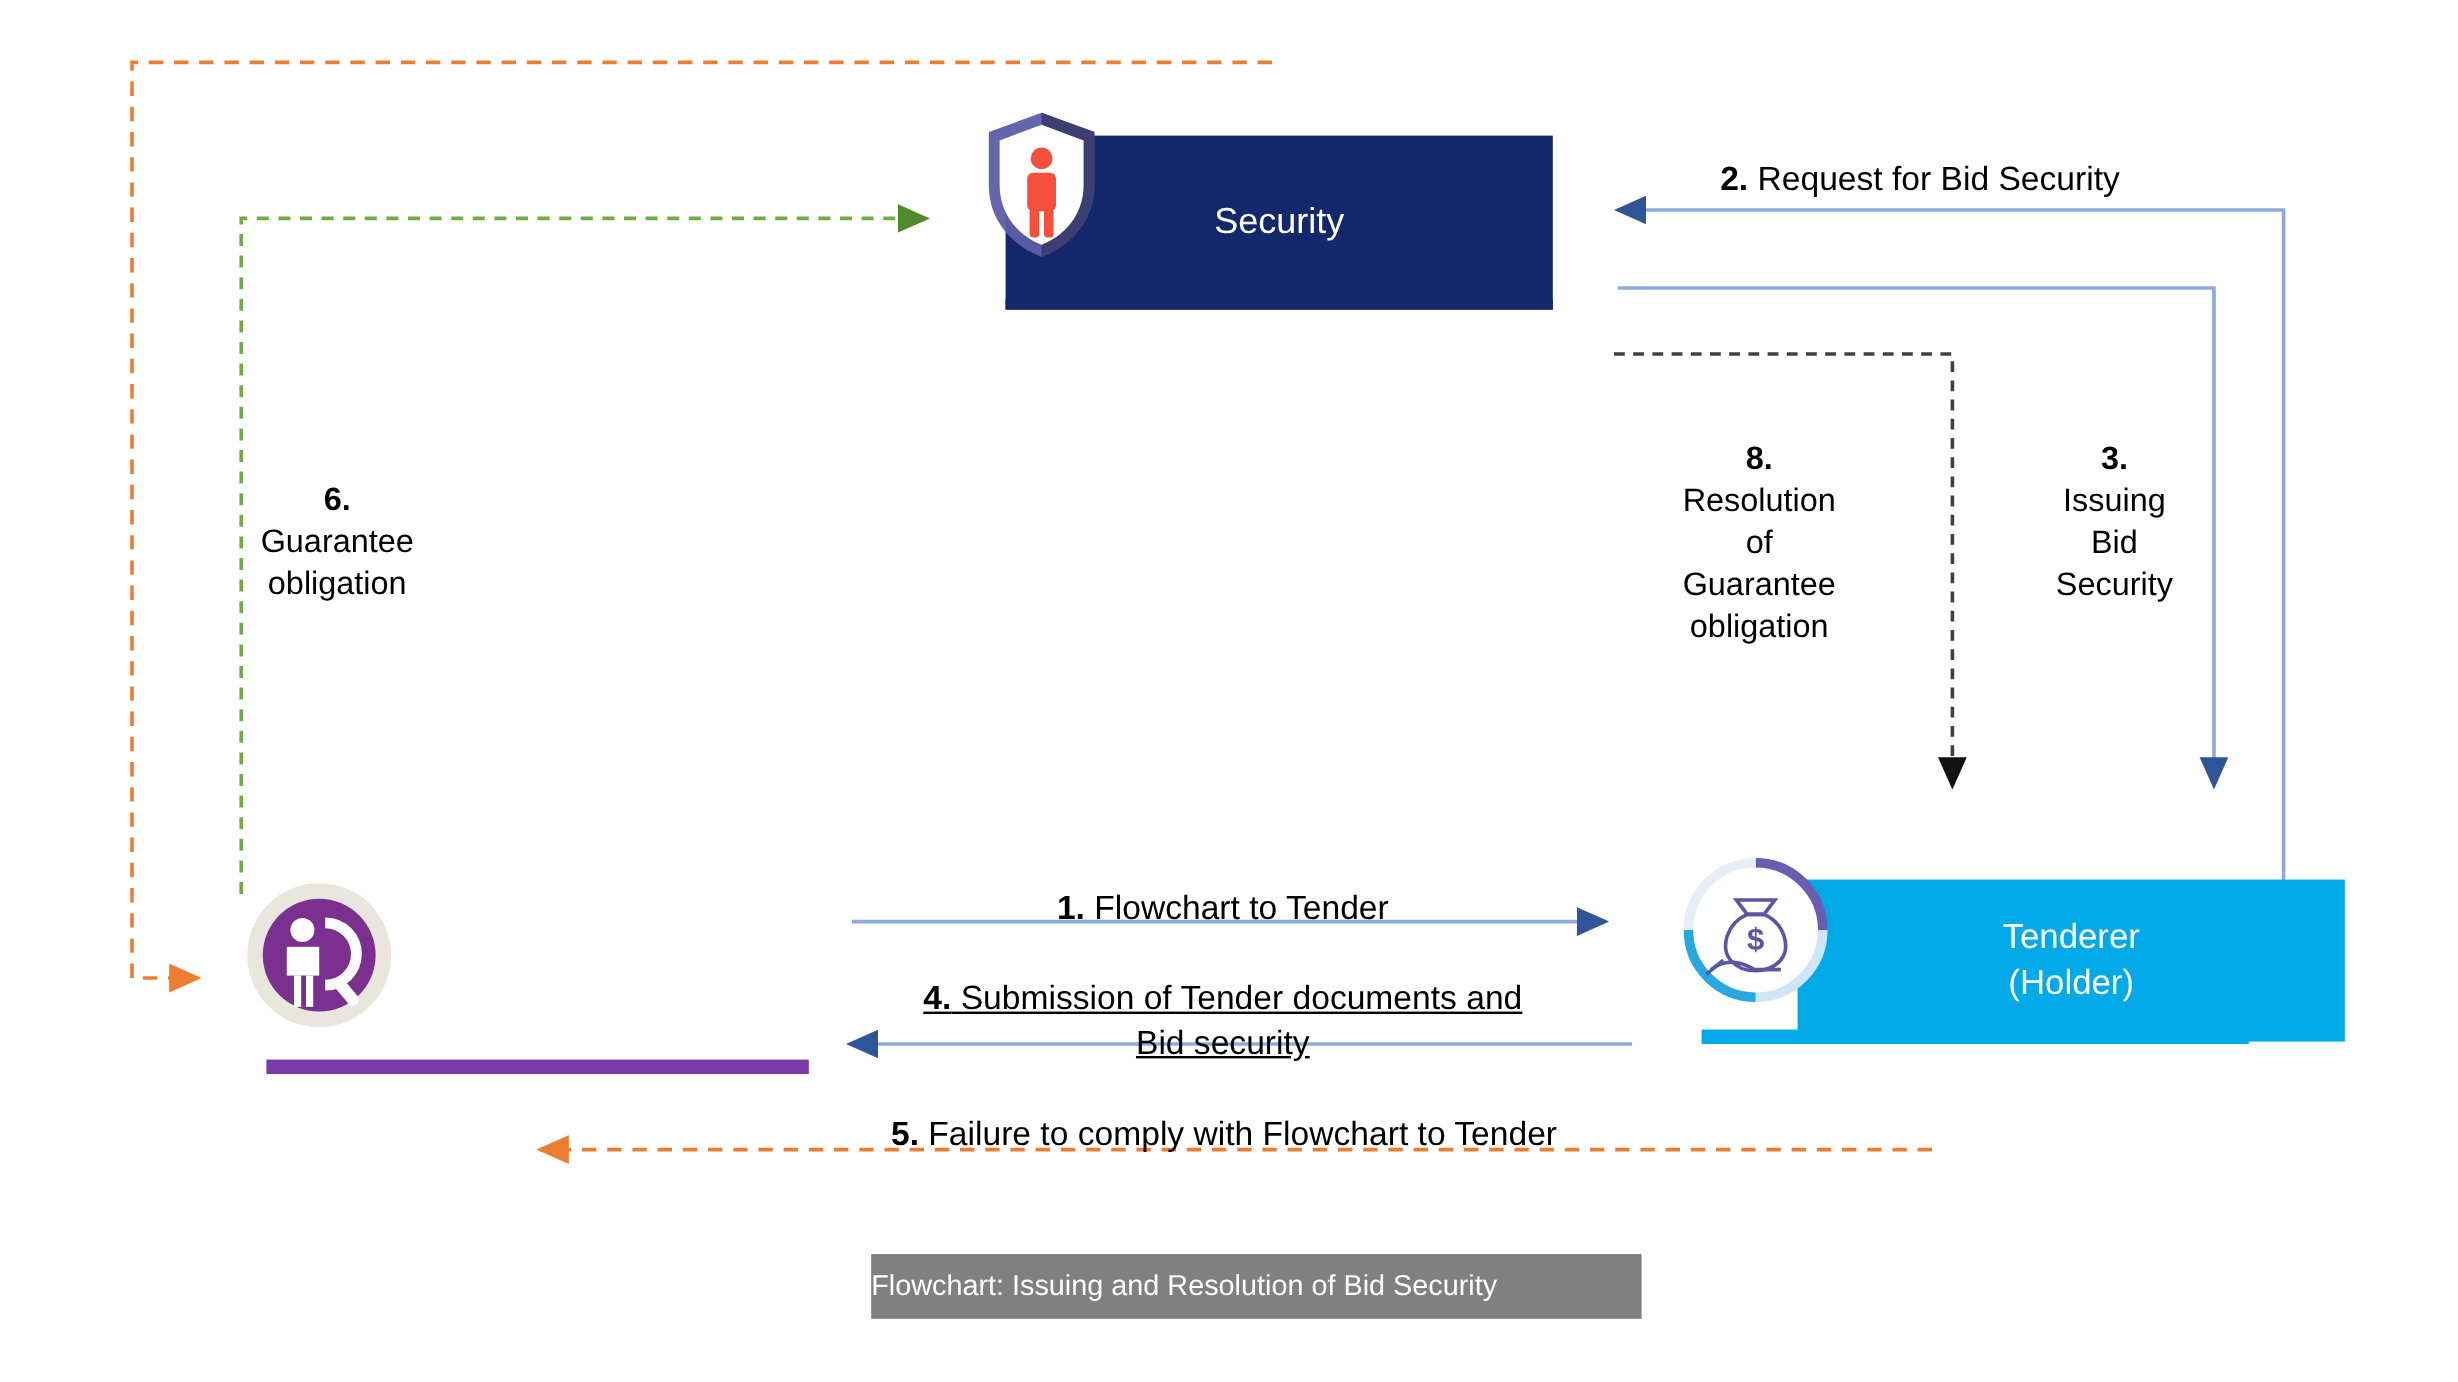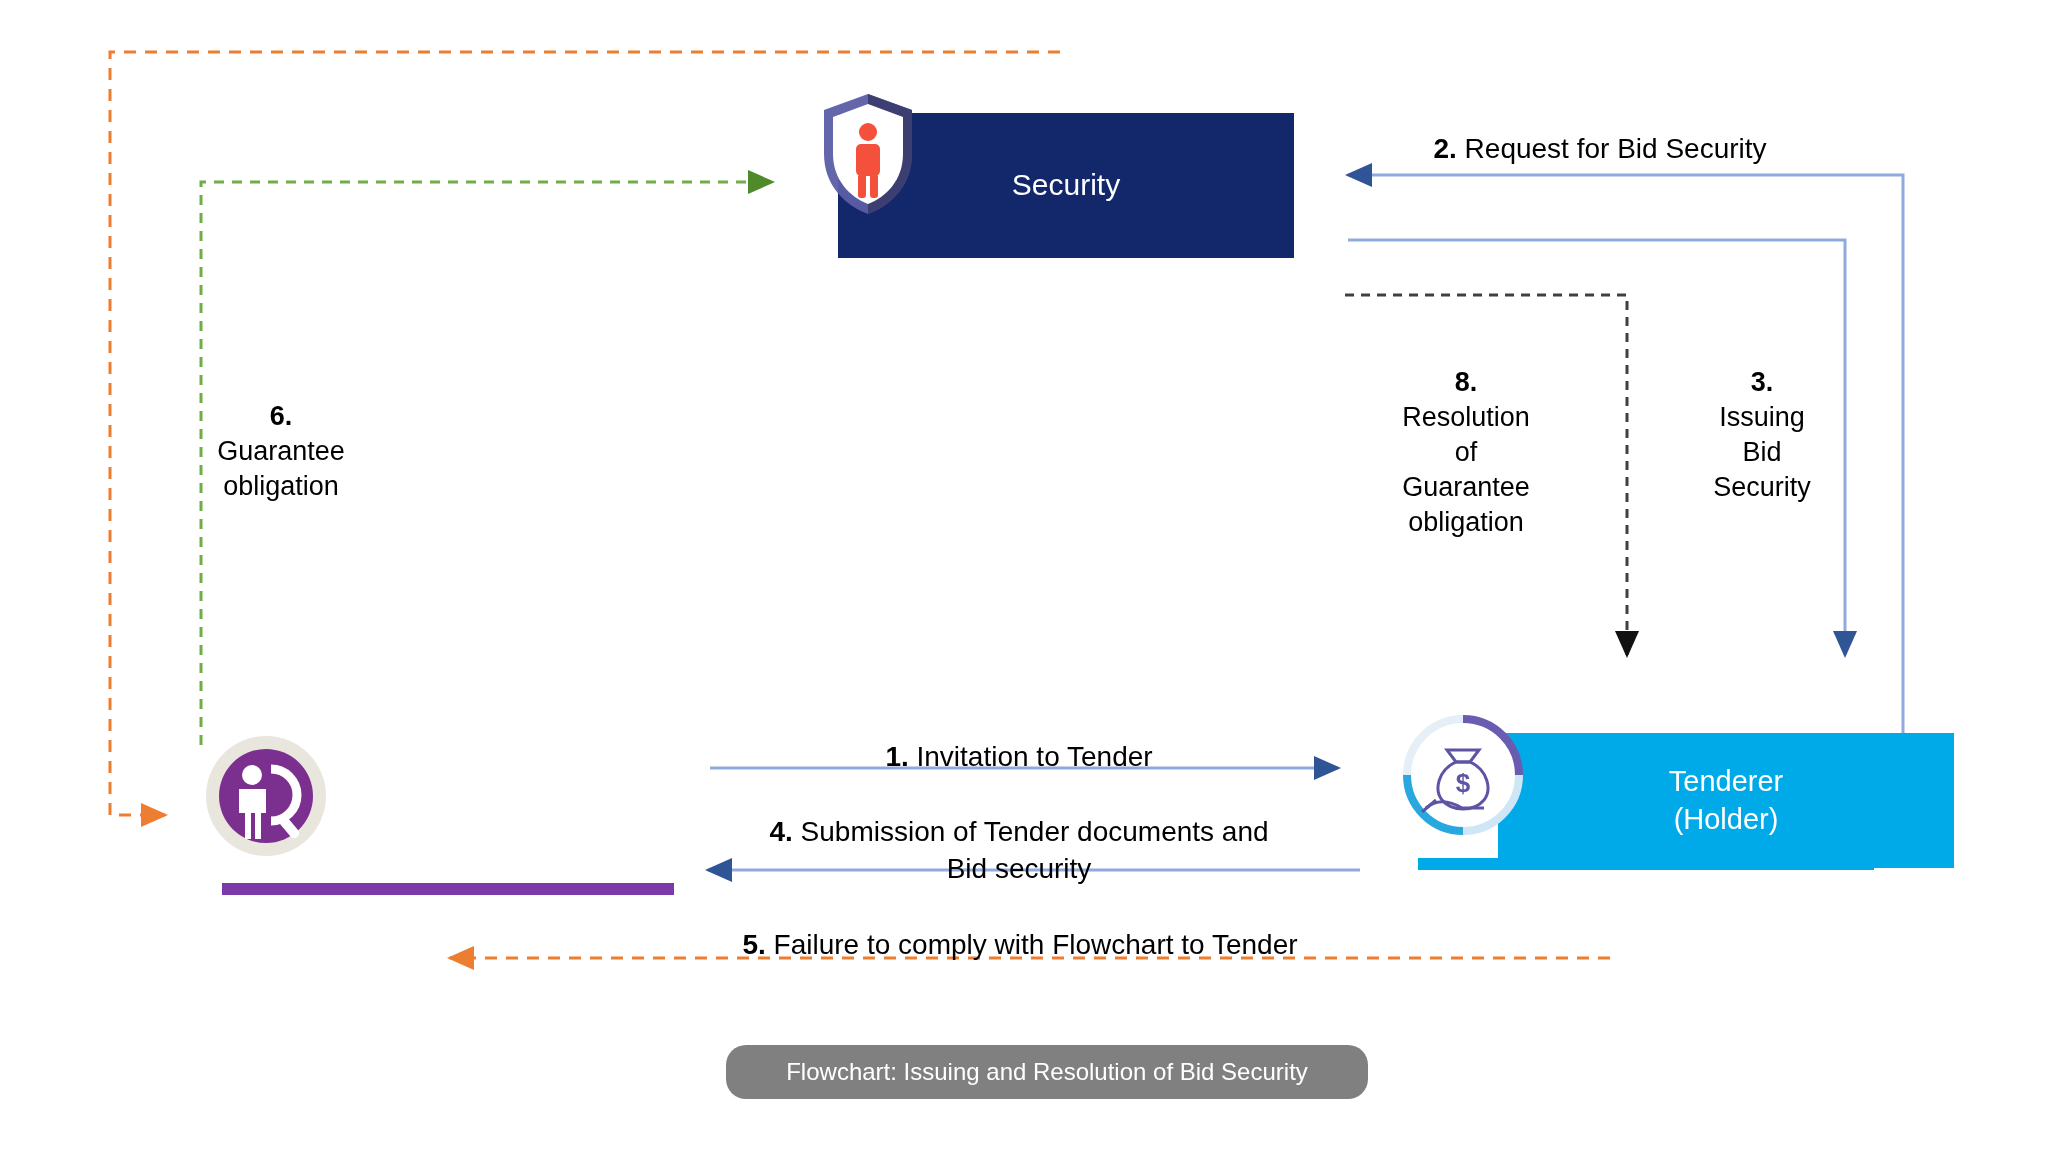--- a/index.html
+++ b/index.html
@@ -154,42 +154,41 @@
     left: 704px;
     top: 703px;
     width: 630px;
     font-size: 28px;
   }
   #label-4 {
     left: 704px;
     top: 778px;
     width: 630px;
     font-size: 28px;
+    text-decoration: underline;
   }
   #label-5 {
     left: 690px;
     top: 891px;
     width: 660px;
     font-size: 28px;
   }
 
   
   #caption {
     position: absolute;
     left: 726px;
     top: 1045px;
     width: 642px;
     height: 54px;
     background: #808080;
     color: #ffffff;
     display: flex;
     align-items: center;
-    justify-content: center;
     font-size: 24px;
-    border-radius: 20px;
   }
 </style>
 </head>
 <body>
 
 <div id="stage">
 
   <svg id="edges" viewBox="0 0 2048 1152">
     <defs>
       <marker id="arrow-blue" markerWidth="10" markerHeight="10" refX="8" refY="4" orient="auto">
@@ -309,21 +308,21 @@
   </div>
 
   <div class="edge-label" id="label-3">
     <b>3.</b><span>
 Issuing
 Bid
 Security</span>
   </div>
 
   <div class="edge-label" id="label-1">
-    <b>1.</b><span> Invitation to Tender</span>
+    <b>1.</b><span> Flowchart to Tender</span>
   </div>
 
   <div class="edge-label" id="label-4">
     <b>4.</b><span> Submission of Tender documents and
 Bid security</span>
   </div>
 
   <div class="edge-label" id="label-5">
     <b>5.</b><span> Failure to comply with Flowchart to Tender</span>
   </div>

